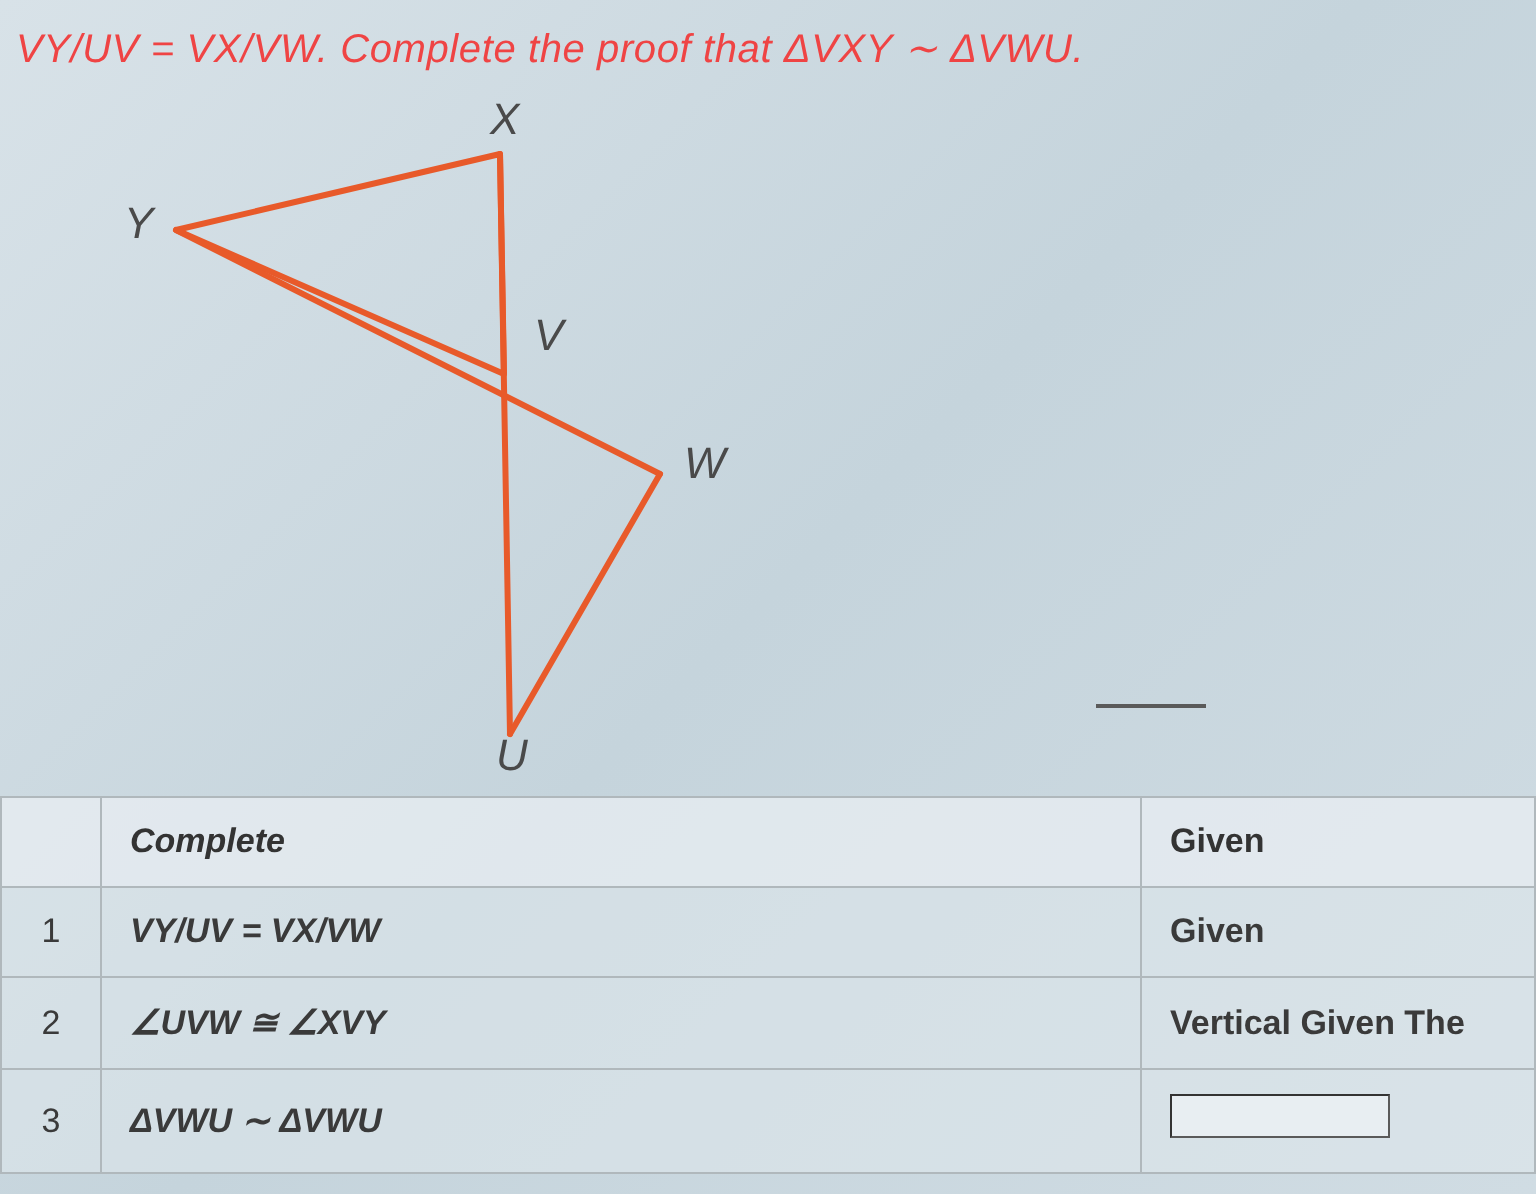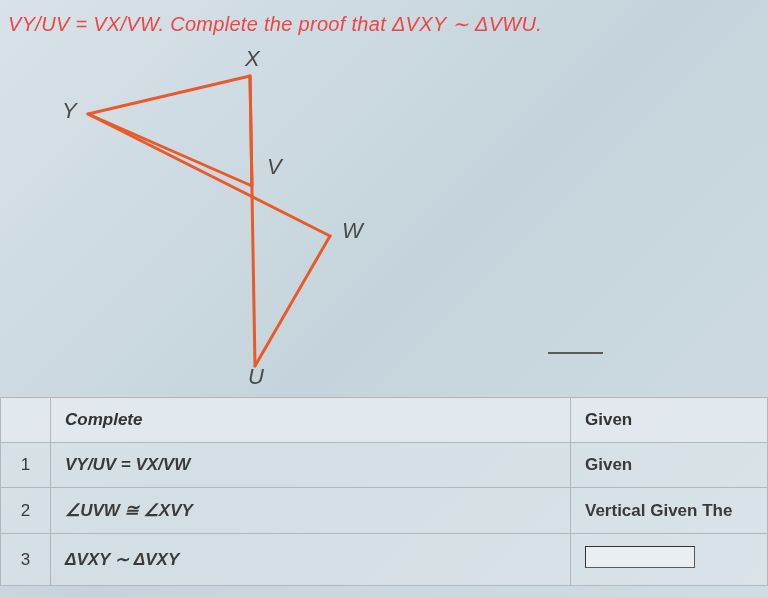--- a/index.html
+++ b/index.html
@@ -114,19 +114,19 @@
       <td class="stmtcol">VY/UV = VX/VW</td>
       <td class="reasoncol">Given</td>
     </tr>
     <tr>
       <td class="numcol">2</td>
       <td class="stmtcol">∠UVW ≅ ∠XVY</td>
       <td class="reasoncol">Vertical Given The</td>
     </tr>
     <tr>
       <td class="numcol">3</td>
-      <td class="stmtcol">ΔVXY ∼ ΔVXY</td>
+      <td class="stmtcol">ΔVWU ∼ ΔVWU</td>
       <td class="reasoncol">
         <span class="reason-input"></span>
       </td>
     </tr>
   </tbody>
 </table>
 
 </body></html>

